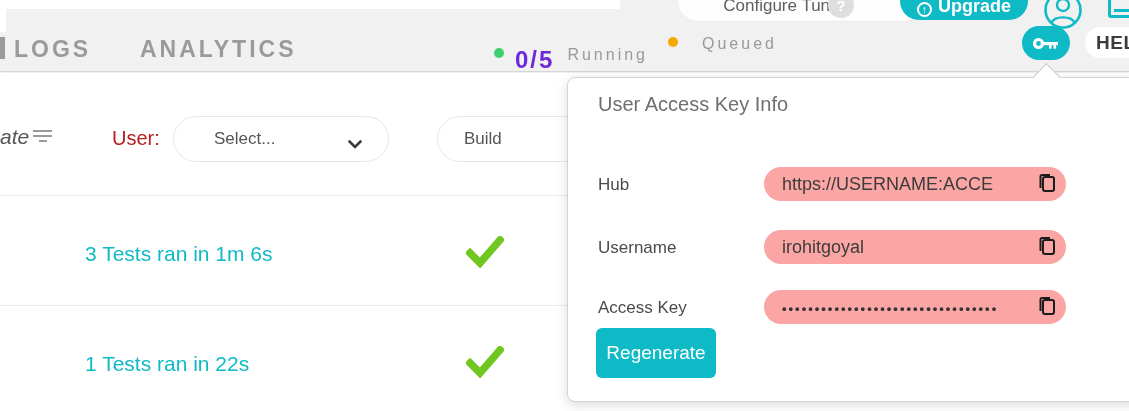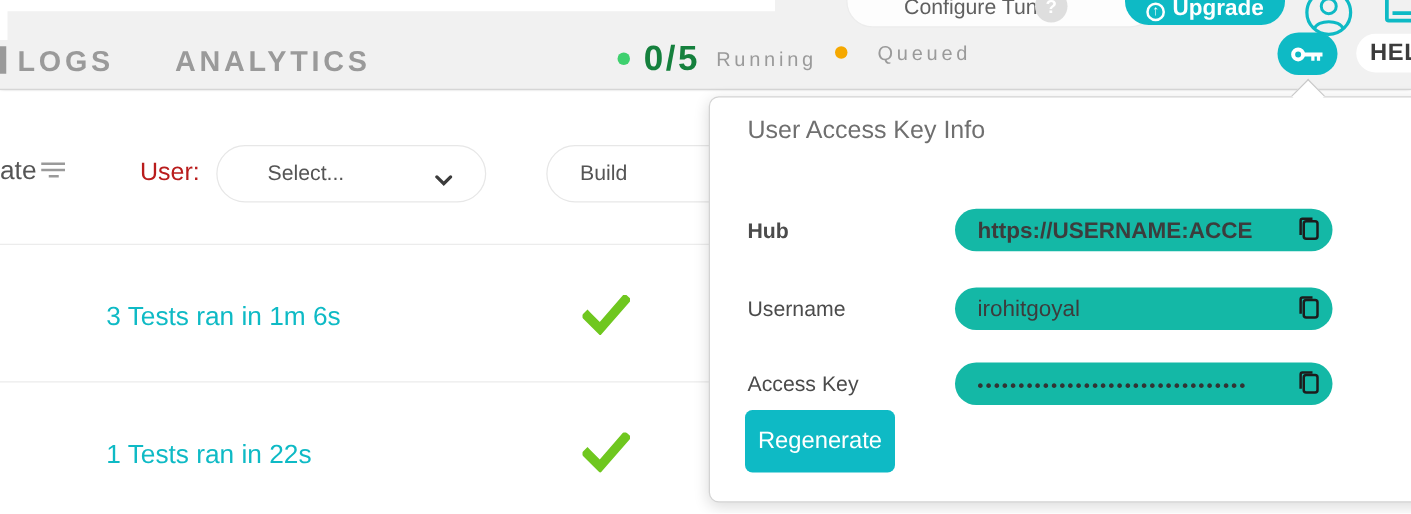--- a/index.html
+++ b/index.html
@@ -16,21 +16,21 @@
   .nav-fragment { position:absolute; left:0; top:37px; width:5px; height:22px; background:#9a9a9a; }
   .nav-item { position:absolute; top:36px; font-size:23px; font-weight:bold;
     letter-spacing:3px; color:#9a9a9a; cursor:pointer; }
   .nav-logs { left:14px; }
   .nav-analytics { left:140px; }
 
   .stat { position:absolute; top:31px; display:flex; align-items:center; }
   .stat-running { left:494px; }
   .stat-queued { left:668px; }
   .dot { width:10px; height:10px; border-radius:50%; margin-right:11px; }
-  .stat-value { font-size:28px; font-weight:bold; color:#15803d; letter-spacing:2px; }
+  .stat-value { font-size:24px; font-weight:bold; color:#6d28d9; letter-spacing:2px;margin-top:15px; }
   .stat-label { font-size:16px; color:#9a9a9a; letter-spacing:3px; margin-left:13px; padding-top:4px; }
 
   .cfg-pill { position:absolute; left:677px; top:-20px; width:248px; height:42px;
     background:#fdfdfd; border:1px solid #ececec; border-radius:21px; cursor:pointer;
     display:flex; align-items:flex-end; justify-content:center; padding-bottom:5px; }
   .cfg-label { font-size:17px; color:#5f5f5f; margin-right:26px; }
   .help-circle { position:absolute; left:828px; top:-8px; width:26px; height:26px;
     border-radius:50%; background:#dedede; color:#fff; font-weight:bold; font-size:15px;
     display:flex; align-items:center; justify-content:center; cursor:pointer; }
 
@@ -54,21 +54,21 @@
 
   .help-pill { position:absolute; left:1085px; top:27px; width:70px; height:31px;
     background:#fff; border-radius:16px; cursor:pointer;
     display:flex; align-items:center; padding-left:11px;
     font-size:19px; font-weight:bold; color:#3c3c3c; letter-spacing:0.5px; }
 
   
   .content { position:absolute; left:0; top:73px; width:1129px; height:338px; background:#fff; }
   .filter-row { position:absolute; left:0; top:0; width:1129px; height:123px;
     border-bottom:1px solid #ececec; }
-  .date-frag { position:absolute; left:0; top:52px; font-size:21px; color:#555; }
+  .date-frag { position:absolute; left:0; top:52px; font-size:21px; color:#555;font-style:italic; }
   .filter-icon { position:absolute; left:33px; top:57px; width:20px; cursor:pointer; }
   .filter-icon span { display:block; height:2px; background:#9a9a9a; margin-bottom:3px; }
   .filter-icon .l1 { width:19px; } .filter-icon .l2 { width:19px; } .filter-icon .l3 { width:8px; margin:0 auto; }
   .user-label { position:absolute; left:112px; top:54px; font-size:20px; color:#b91c1c; }
   .select-pill { position:absolute; top:43px; height:46px; background:#fff;
     border:1px solid #e7e7e7; border-radius:23px; cursor:pointer;
     display:flex; align-items:center; font-size:17px; color:#555; }
   .select-user { left:173px; width:216px; padding-left:40px; }
   .select-build { left:437px; width:220px; padding-left:26px; }
   .chevron { position:absolute; right:26px; top:17px; }
@@ -80,24 +80,24 @@
 
   
   .popup { position:absolute; left:567px; top:77px; width:585px; height:325px;
     background:#fff; border:1px solid #d3d3d3; border-radius:8px;
     box-shadow:0 3px 12px rgba(0,0,0,0.14); }
   .caret { position:absolute; left:1037px; top:67px; width:19px; height:19px;
     background:#fff; border-left:1px solid #c9c9c9; border-top:1px solid #c9c9c9;
     transform:rotate(45deg); z-index:5; }
   .popup-title { position:absolute; left:30px; top:15px; font-size:20px; color:#6f6f6f; }
   .field-row { position:absolute; left:30px; width:520px; height:34px; }
-  .f-hub { top:89px;font-weight:bold; } .f-user { top:152px; } .f-key { top:212px; }
+  .f-hub { top:89px; } .f-user { top:152px; } .f-key { top:212px; }
   .field-label { position:absolute; left:0; top:8px; font-size:17px; color:#4b4b4b; }
   .field-pill { position:absolute; left:166px; top:0; width:302px; height:34px;
-    background:#14b8a6; border-radius:17px; display:flex; align-items:center;
+    background:#fca5a5; border-radius:17px; display:flex; align-items:center;
     padding:0 38px 0 18px; }
   .field-value { font-size:18px; color:#3c3c3c; white-space:nowrap; overflow:hidden; }
   .field-value.masked { font-size:13px; font-weight:bold; letter-spacing:2px; color:#333; padding-top:3px; }
   .copy-btn { position:absolute; right:8px; top:6px; width:22px; height:22px; cursor:pointer; }
   .regen-btn { position:absolute; left:28px; top:250px; width:120px; height:50px;
     background:#0ebac5; color:#fff; font-size:19px; font-family:"Liberation Sans",sans-serif;
     border:none; border-radius:6px; cursor:pointer; }
 </style>
 </head>
 <body>

